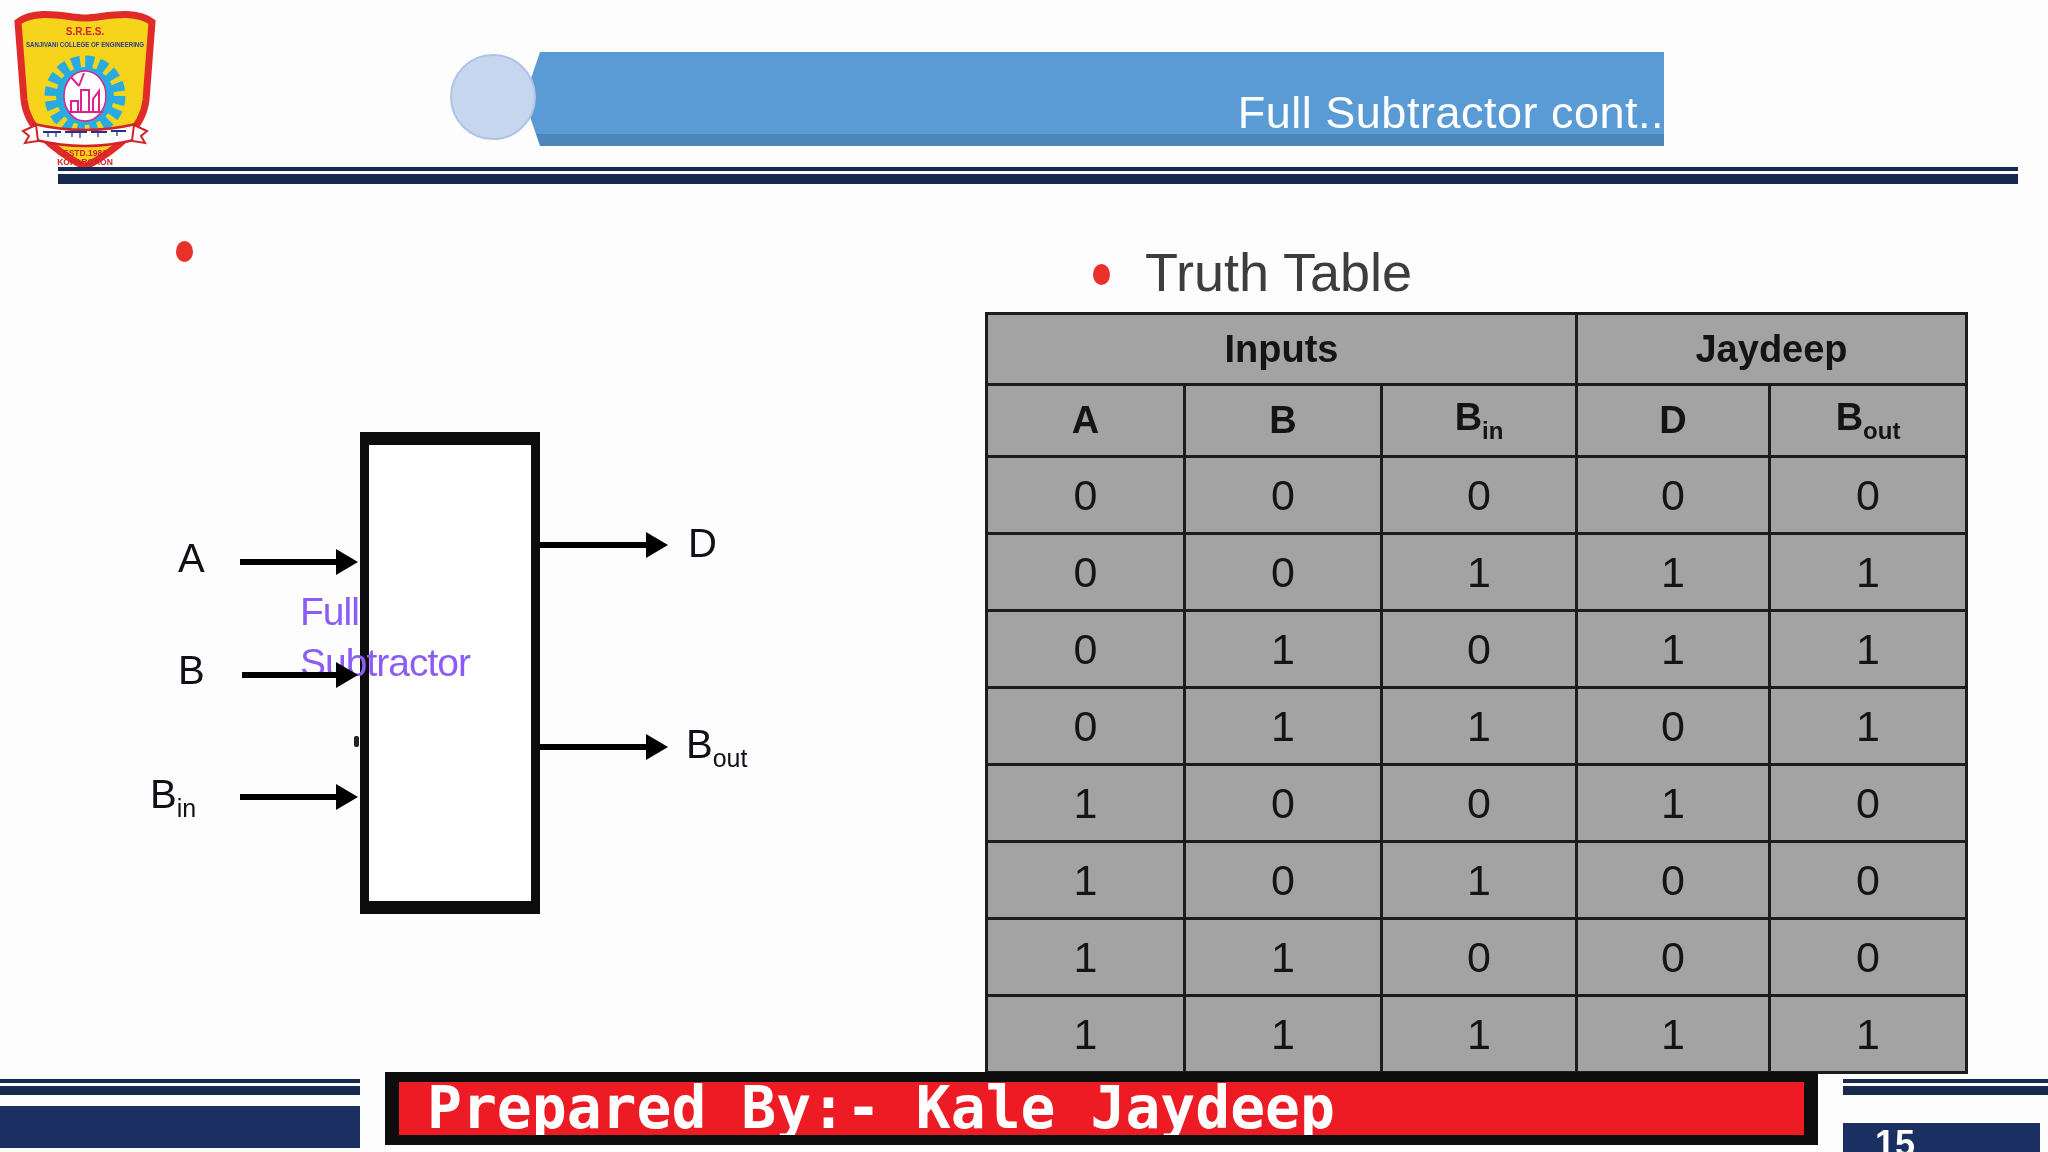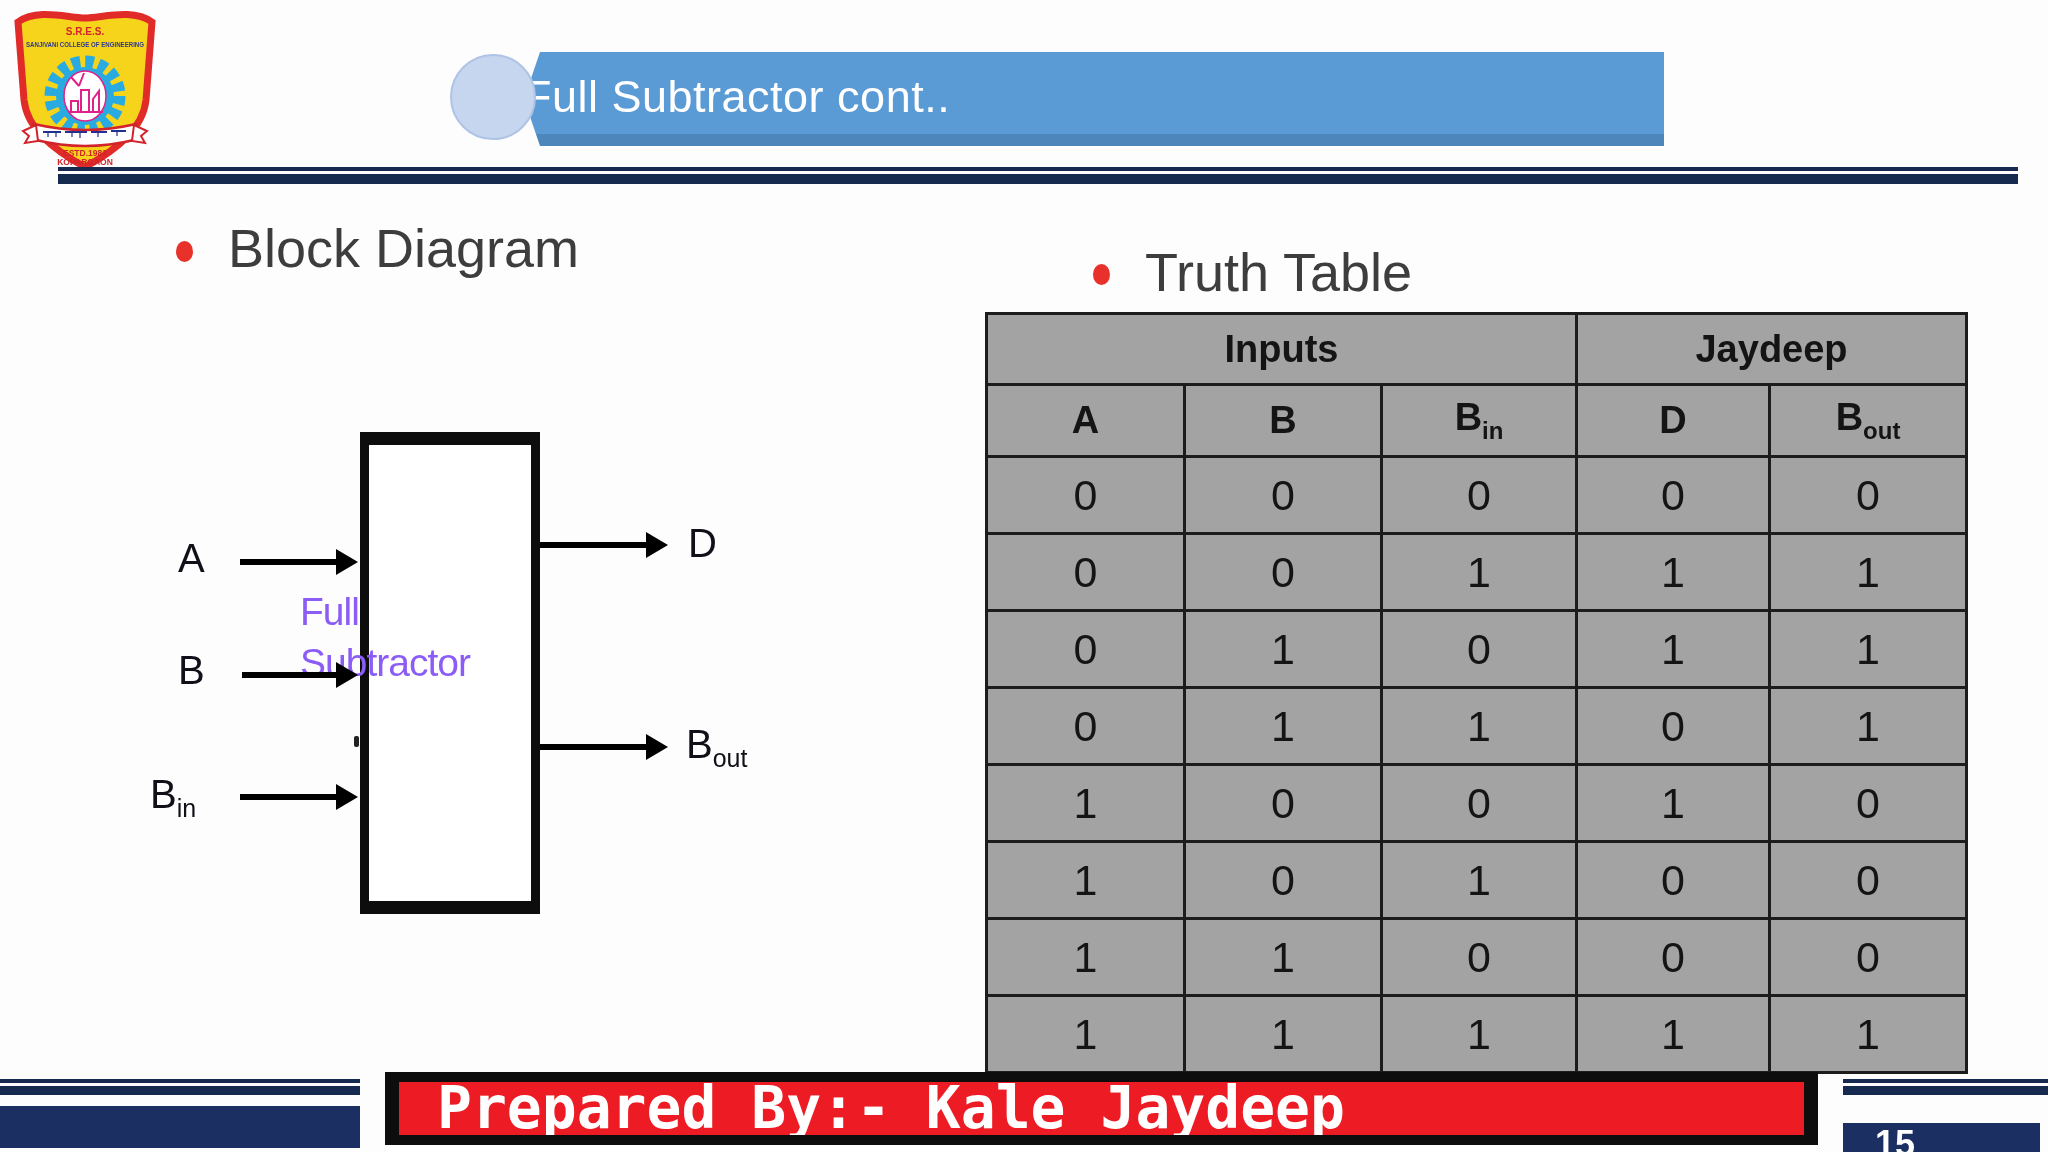--- a/index.html
+++ b/index.html
@@ -12,22 +12,22 @@
   body{font-family:"Liberation Sans",sans-serif;background:#ffffff;position:relative;overflow:hidden;}
   #slide{position:absolute;inset:0;width:2048px;height:1152px;background:#fdfdfd;}
 
   
   .logo{position:absolute;left:10px;top:6px;width:150px;height:168px;}
   .title-circle{position:absolute;left:450px;top:54px;width:86px;height:86px;border-radius:50%;
     background:var(--circle-blue);border:2px solid #aec3e5;z-index:3;}
   .title-banner{position:absolute;left:524px;top:52px;width:1140px;height:94px;z-index:2;
     background:linear-gradient(to bottom, var(--banner-blue) 0 87%, var(--banner-blue-dark) 87% 100%);
     clip-path:polygon(16px 0,100% 0,100% 100%,16px 100%,0 50%);}
-  .title-banner .title-text{display:block;width:100%;line-height:90px;text-align:left;
-    color:#ffffff;font-size:45px;letter-spacing:.5px;}
+  .title-banner .title-text{display:block;width:100%;line-height:90px;text-align:right;
+    color:#ffffff;font-size:45px;letter-spacing:.5px;margin-top:16px;}
   .rule-thin{position:absolute;left:58px;top:167px;width:1960px;height:4px;background:var(--navy);}
   .rule-thick{position:absolute;left:58px;top:174px;width:1960px;height:10px;background:var(--navy);}
 
   
   .bullet{position:absolute;width:17px;height:21px;border-radius:50%;background:var(--bullet-red);}
   .section-heading{position:absolute;color:var(--heading-gray);font-size:54px;line-height:64px;white-space:nowrap;}
 
   
   .fs-box{position:absolute;left:360px;top:432px;width:180px;height:482px;background:#fff;
     border:9px solid #0d0d0d;border-top-width:13px;border-bottom-width:13px;}
@@ -54,21 +54,21 @@
   .stripe-thin-left{position:absolute;left:0;top:1079px;width:360px;height:4px;background:var(--navy);z-index:4;}
   .stripe-thick-left{position:absolute;left:0;top:1086px;width:360px;height:9px;background:var(--navy);z-index:4;}
   .block-left{position:absolute;left:0;top:1106px;width:360px;height:42px;background:var(--page-box-navy);z-index:4;}
   .stripe-thin-right{position:absolute;left:1843px;top:1079px;width:205px;height:4px;background:var(--navy);z-index:4;}
   .stripe-thick-right{position:absolute;left:1843px;top:1086px;width:205px;height:9px;background:var(--navy);z-index:4;}
   .page-box{position:absolute;left:1843px;top:1106px;width:197px;height:41px;background:var(--page-box-navy);
     color:#fff;font-size:36px;font-weight:bold;line-height:41px;padding-left:32px;z-index:4;margin-top:17px;}
   .footer-banner{position:absolute;left:385px;top:1072px;width:1433px;height:73px;background:#0d0d0d;z-index:5;}
   .footer-banner .inner{position:absolute;left:14px;right:14px;top:10px;bottom:10px;background:var(--footer-red);
     color:#ffffff;font-family:"DejaVu Sans Mono",monospace;font-weight:bold;font-size:58px;
-    line-height:52px;padding-left:38px;white-space:nowrap;overflow:hidden;}
+    line-height:52px;padding-left:28px;white-space:nowrap;overflow:hidden;}
 
   .svg-text{font-family:"Liberation Sans",sans-serif;}
 </style>
 </head>
 <body>
 
 <div id="slide">
 
   <svg class="logo" viewBox="0 0 150 168">
     <path d="M8,16 C28,2 58,12 75,12 C92,12 122,2 142,16 L136,94 C133,122 108,143 75,161 C42,143 17,122 14,94 Z" fill="#f6d41c" stroke="#e02b28" stroke-width="7"></path>
@@ -98,21 +98,20 @@
   </svg>
 
   <div class="title-circle"></div>
   <div class="title-banner">
     <span class="title-text">Full Subtractor cont..</span>
   </div>
   <div class="rule-thin"></div>
   <div class="rule-thick"></div>
 
   <div class="bullet" style="left:176px;top:241px;"></div>
-  <div class="section-heading" style="left:228px;top:216px;">Block Diagram</div>
 
   <div class="fs-box"></div>
   <div class="fs-box-label">
     <span>Full</span><br>
     <span>Subtractor</span>
   </div>
 
   <div class="arrow" style="left:240px;top:562px;width:118px;">
     <i class="shaft"></i>
       <i class="head"></i>

